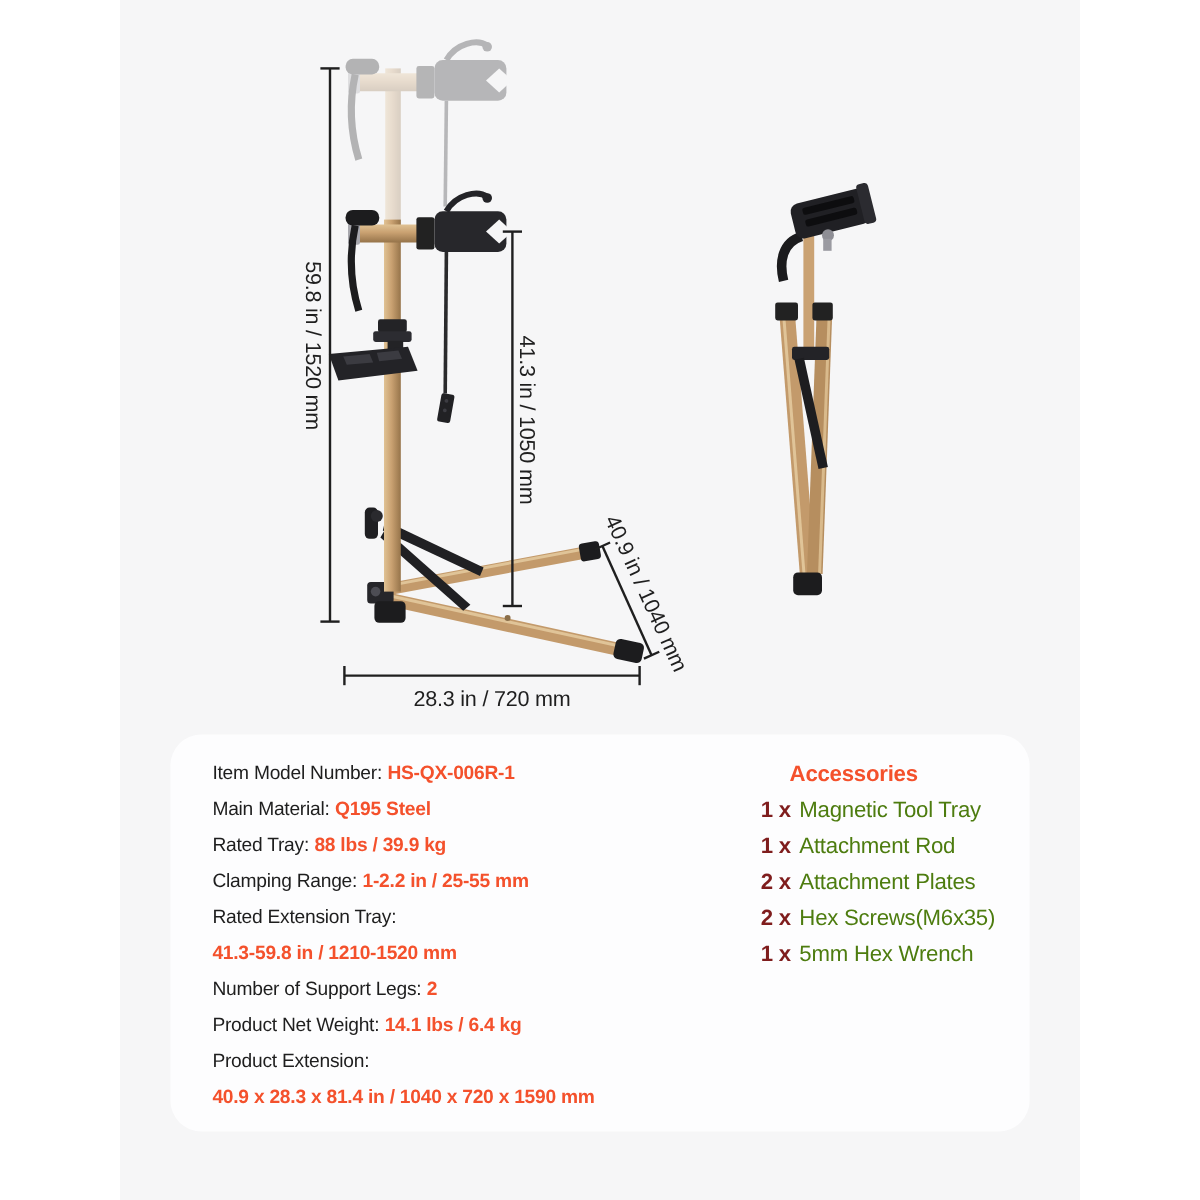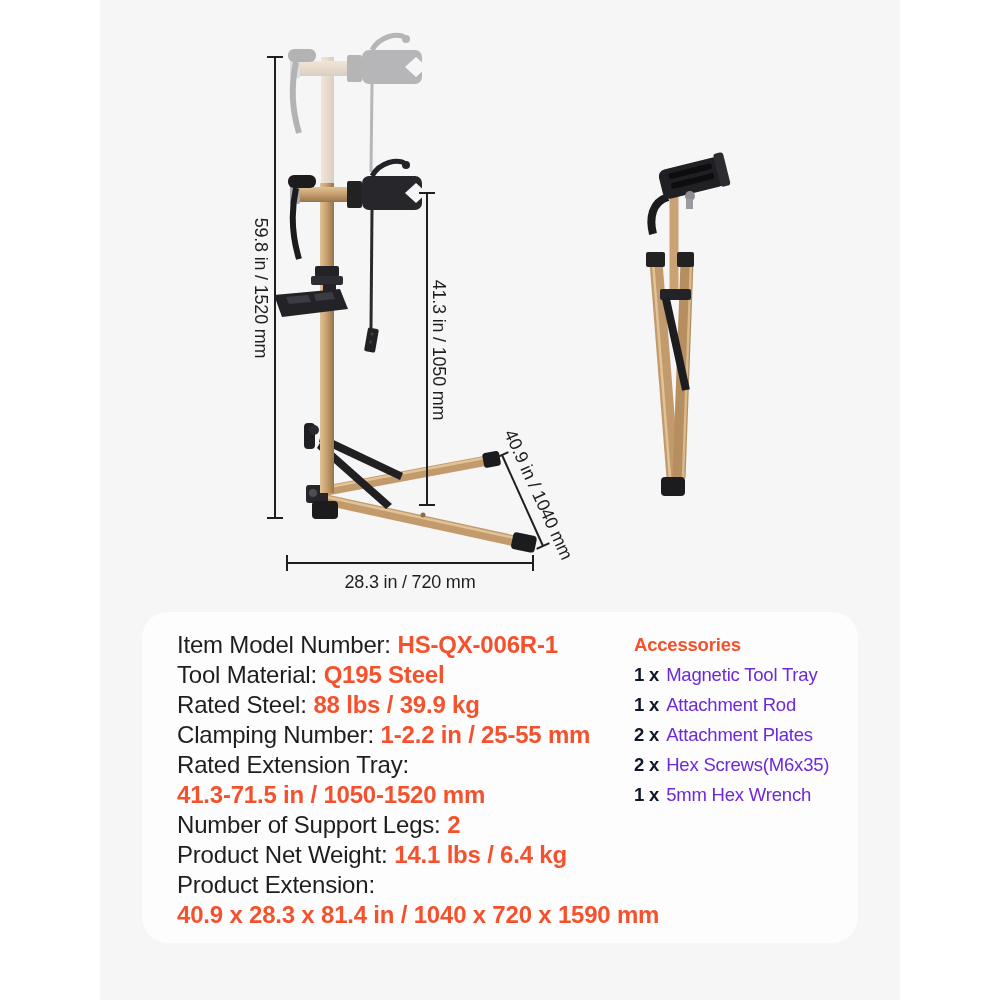--- a/index.html
+++ b/index.html
@@ -12,27 +12,27 @@
     position:absolute; left:100px; top:0; width:800px; height:1000px;
     background:#f6f6f7;
   }
   .diagram-svg{ position:absolute; left:0; top:0; }
   .spec-panel{
     position:absolute; left:42px; top:612px; width:716px; height:331px;
     background:#fdfdfe; border-radius:26px;
   }
   .spec-col{ position:absolute; left:35px; top:18px; }
   .acc-col{ position:absolute; left:492px; top:18px; }
-  .spec-row{ height:30px; line-height:30px; font-size:24px; letter-spacing:-0.2px; white-space:nowrap;}
+  .spec-row{ height:30px; line-height:30px; font-size:16px; letter-spacing:-0.2px; white-space:nowrap;}
   .lbl{ color:#1e1e1e; margin-right:0.28em; }
   .val{ color:#f4512c; font-weight:bold; }
   .acc-row{ height:30px; line-height:30px; font-size:18.5px; letter-spacing:-0.2px; white-space:nowrap;}
-  .acc-title{ color:#f4512c; font-weight:bold; }
-  .qty{ color:#0f172a; font-weight:bold; margin-right:0.38em; }
-  .acc-name{ color:#6d28d9; }
+  .acc-title{ color:#f4512c; font-weight:bold;margin-left:24px; }
+  .qty{ color:#7f1d1d; font-weight:bold; margin-right:0.38em; }
+  .acc-name{ color:#4d7c0f; }
   .dim-label{ font-size:18px; fill:#1f1f1f; letter-spacing:-0.2px; }
 </style>
 </head>
 <body>
 
 <div class="stage">
 
   <svg class="diagram-svg" width="800" height="600" viewBox="0 0 800 600">
     <defs>
       <linearGradient id="gv" x1="0" y1="0" x2="1" y2="0">
@@ -159,33 +159,33 @@
     <text class="dim-label" x="310" y="588" text-anchor="middle">28.3 in / 720 mm</text>
   </svg>
 
   <div class="spec-panel">
 
     <div class="spec-col">
       <div class="spec-row">
         <span class="lbl">Item Model Number:</span><span class="val">HS-QX-006R-1</span>
       </div>
       <div class="spec-row">
-        <span class="lbl">Tool Material:</span><span class="val">Q195 Steel</span>
-      </div>
-      <div class="spec-row">
-        <span class="lbl">Rated Steel:</span><span class="val">88 lbs / 39.9 kg</span>
-      </div>
-      <div class="spec-row">
-        <span class="lbl">Clamping Number:</span><span class="val">1-2.2 in / 25-55 mm</span>
+        <span class="lbl">Main Material:</span><span class="val">Q195 Steel</span>
+      </div>
+      <div class="spec-row">
+        <span class="lbl">Rated Tray:</span><span class="val">88 lbs / 39.9 kg</span>
+      </div>
+      <div class="spec-row">
+        <span class="lbl">Clamping Range:</span><span class="val">1-2.2 in / 25-55 mm</span>
       </div>
       <div class="spec-row">
         <span class="lbl">Rated Extension Tray:</span>
       </div>
       <div class="spec-row">
-        <span class="val">41.3-71.5 in / 1050-1520 mm</span>
+        <span class="val">41.3-59.8 in / 1210-1520 mm</span>
       </div>
       <div class="spec-row">
         <span class="lbl">Number of Support Legs:</span><span class="val">2</span>
       </div>
       <div class="spec-row">
         <span class="lbl">Product Net Weight:</span><span class="val">14.1 lbs / 6.4 kg</span>
       </div>
       <div class="spec-row">
         <span class="lbl">Product Extension:</span>
       </div>

